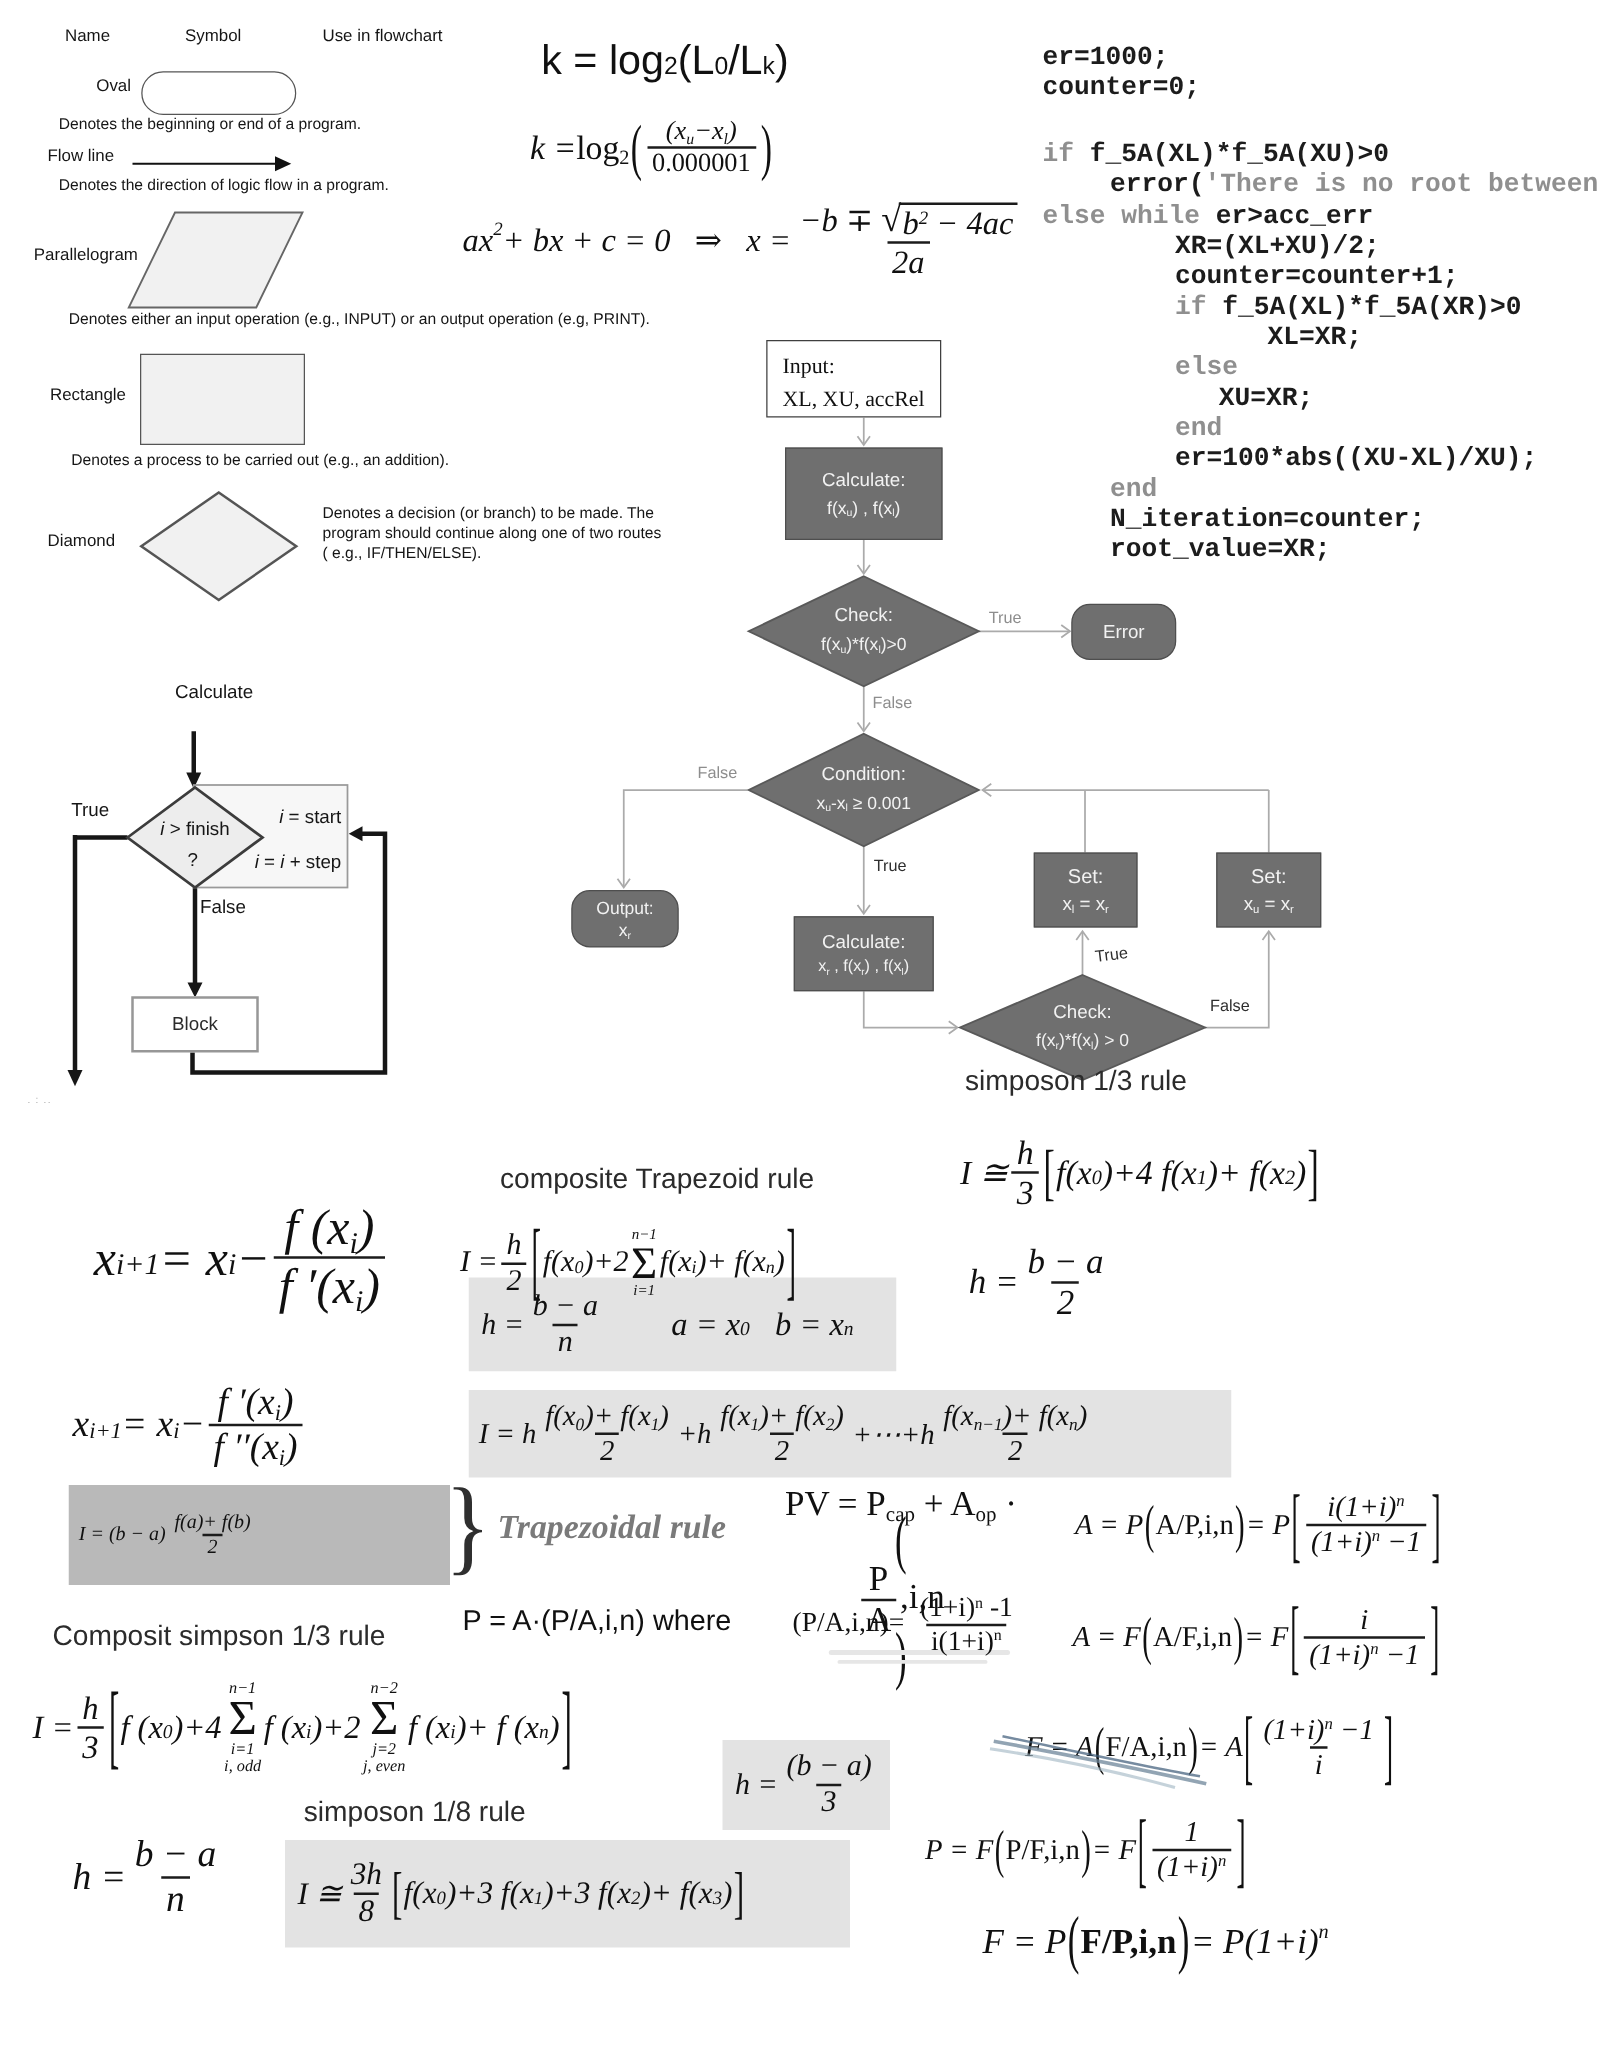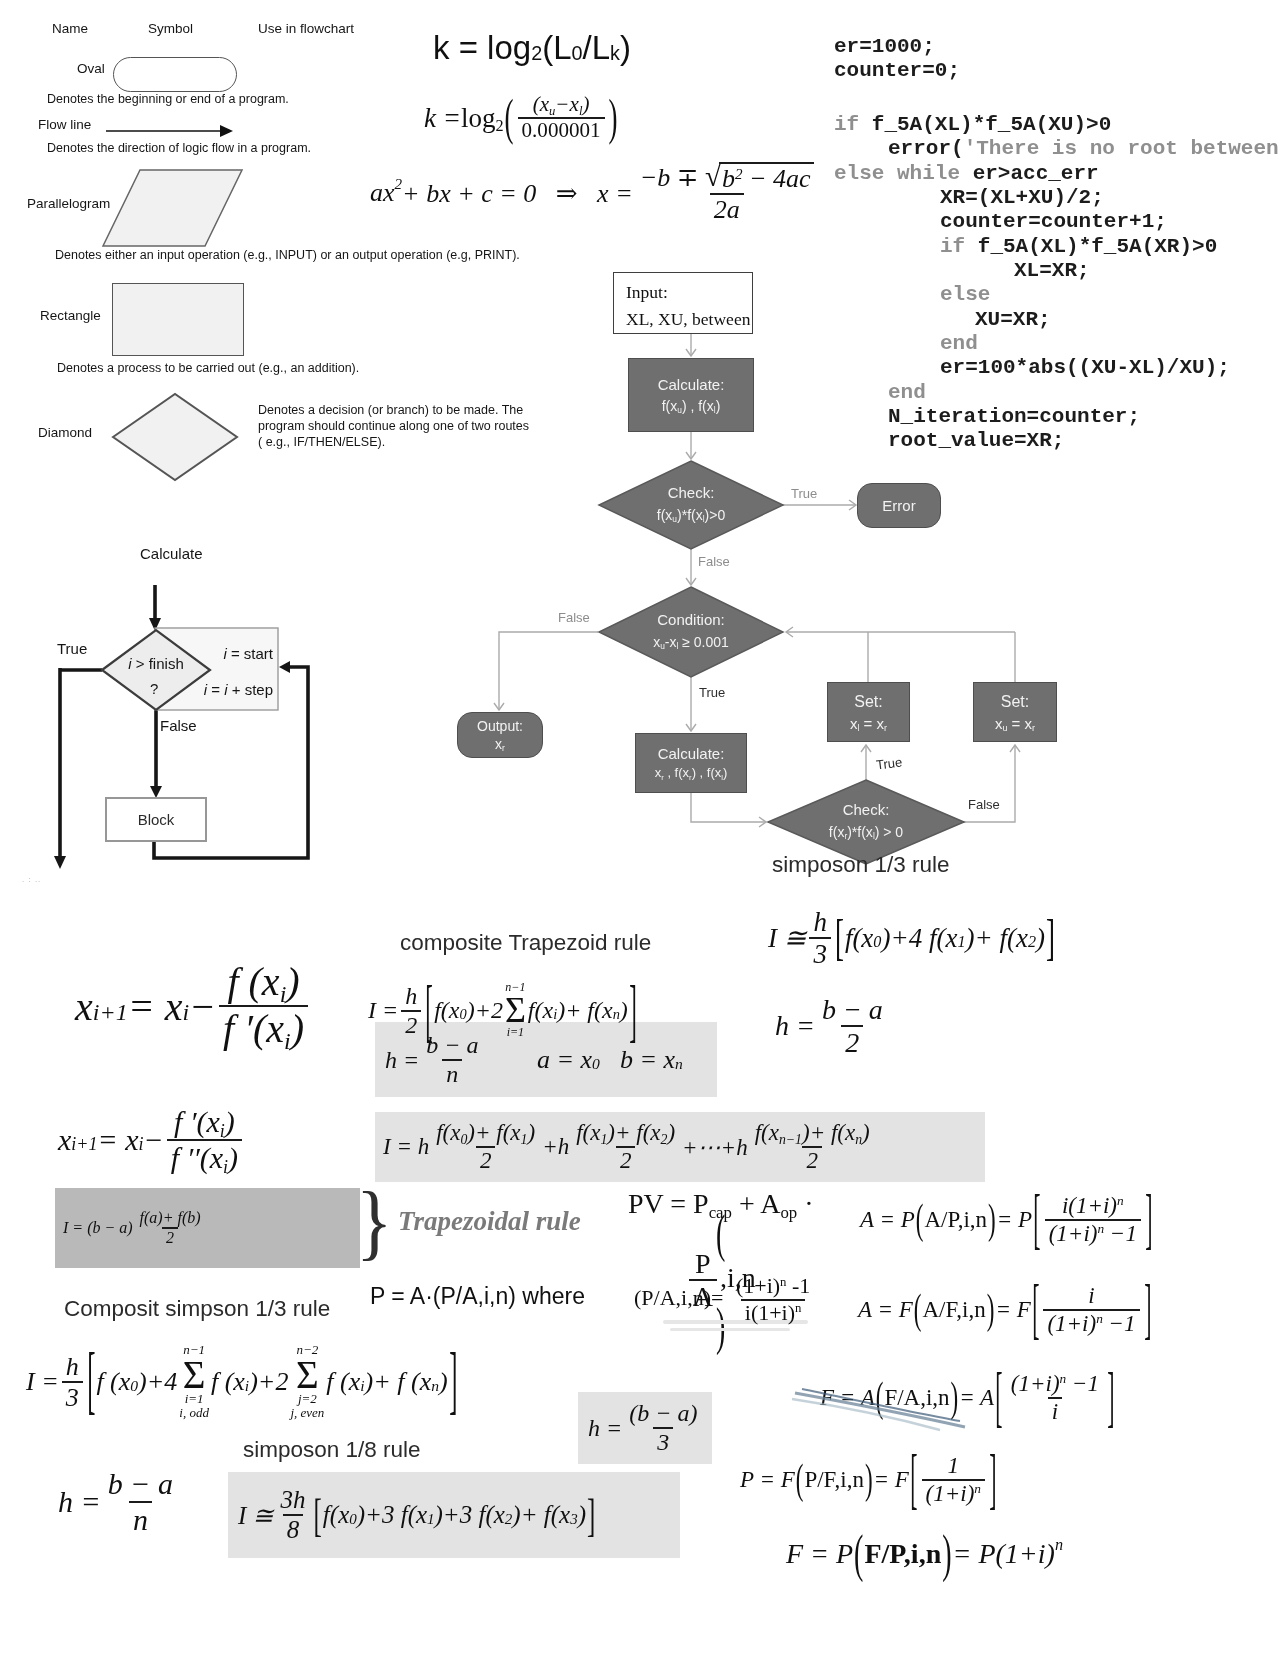--- a/index.html
+++ b/index.html
@@ -165,21 +165,21 @@
       <div class="codeline" style="left: 975px; top: 308px;"><span class="cd">XU=XR;</span></div>
       <div class="codeline" style="left: 940px; top: 332px;"><span class="kw">end</span></div>
       <div class="codeline" style="left: 940px; top: 356px;"><span class="cd">er=100*abs((XU-XL)/XU);</span></div>
       <div class="codeline" style="left: 888px; top: 381px;"><span class="kw">end</span></div>
       <div class="codeline" style="left: 888px; top: 405px;"><span class="cd">N_iteration=counter;</span></div>
       <div class="codeline" style="left: 888px; top: 429px;"><span class="cd">root_value=XR;</span></div>
     </div>
 
   <div class="inputnode" style="left:613px;top:272px;width:126px;height:54px;">
     <div>Input:</div>
-    <div>XL, XU, between</div>
+    <div>XL, XU, accRel</div>
   </div>
   <div class="node" style="left:628px;top:358px;width:124px;height:72px;">
     <div>Calculate:</div>
     <div style="font-size:14px;">f(x<sub>u</sub>) , f(x<sub>l</sub>)</div>
   </div>
   <div class="dtext" style="left:601px;top:482px;width:180px;">
     <div style="font-size:15px;">Check:</div>
     <div>f(x<sub>u</sub>)*f(x<sub>l</sub>)&gt;0</div>
   </div>
   <div class="node rnode" style="left:857px;top:483px;width:82px;height:43px;">Error</div>
@@ -282,21 +282,21 @@
   <div class="m" style="left:634px;top:1262px;height:75px;font-size:22px;">
       <span class="mup">(P/A,i,n)= <span class="mf">
           <span class="mfn">(1+i)<sup>n</sup> -1</span>
           <span class="mfd">i(1+i)<sup>n</sup></span>
         </span></span>
     </div>
   <div class="m" style="left:858px;top:1262px;height:95px;font-size:23px;">A = F<span class="mbig">(</span><span class="mup">A/F,i,n</span><span class="mbig">)</span>= F<span class="mbig mbigger">[</span><span class="mf">
         <span class="mfn">i</span>
         <span class="mfd">(1+i)<sup>n</sup> −1</span>
       </span><span class="mbig mbigger">]</span></div>
-  <div class="hd" style="left:42px;top:1296px;margin-left:22px;">Composit simpson 1/3 rule</div>
+  <div class="hd" style="left:42px;top:1296px;">Composit simpson 1/3 rule</div>
   <div class="m" style="left:26px;top:1322px;height:120px;font-size:26px;">I = <span class="mf">
         <span class="mfn">h</span>
         <span class="mfd">3</span>
       </span><span class="mbig mbigger">[</span>f (x<sub>0</sub>)+4<span class="msum">
         <span class="mst">n−1</span>
         <span class="msg">Σ</span>
         <span class="msb">i=1<br>i, odd</span>
       </span>f (x<sub>i</sub>)+2 <span class="msum">
         <span class="mst">n−2</span>
         <span class="msg">Σ</span>

